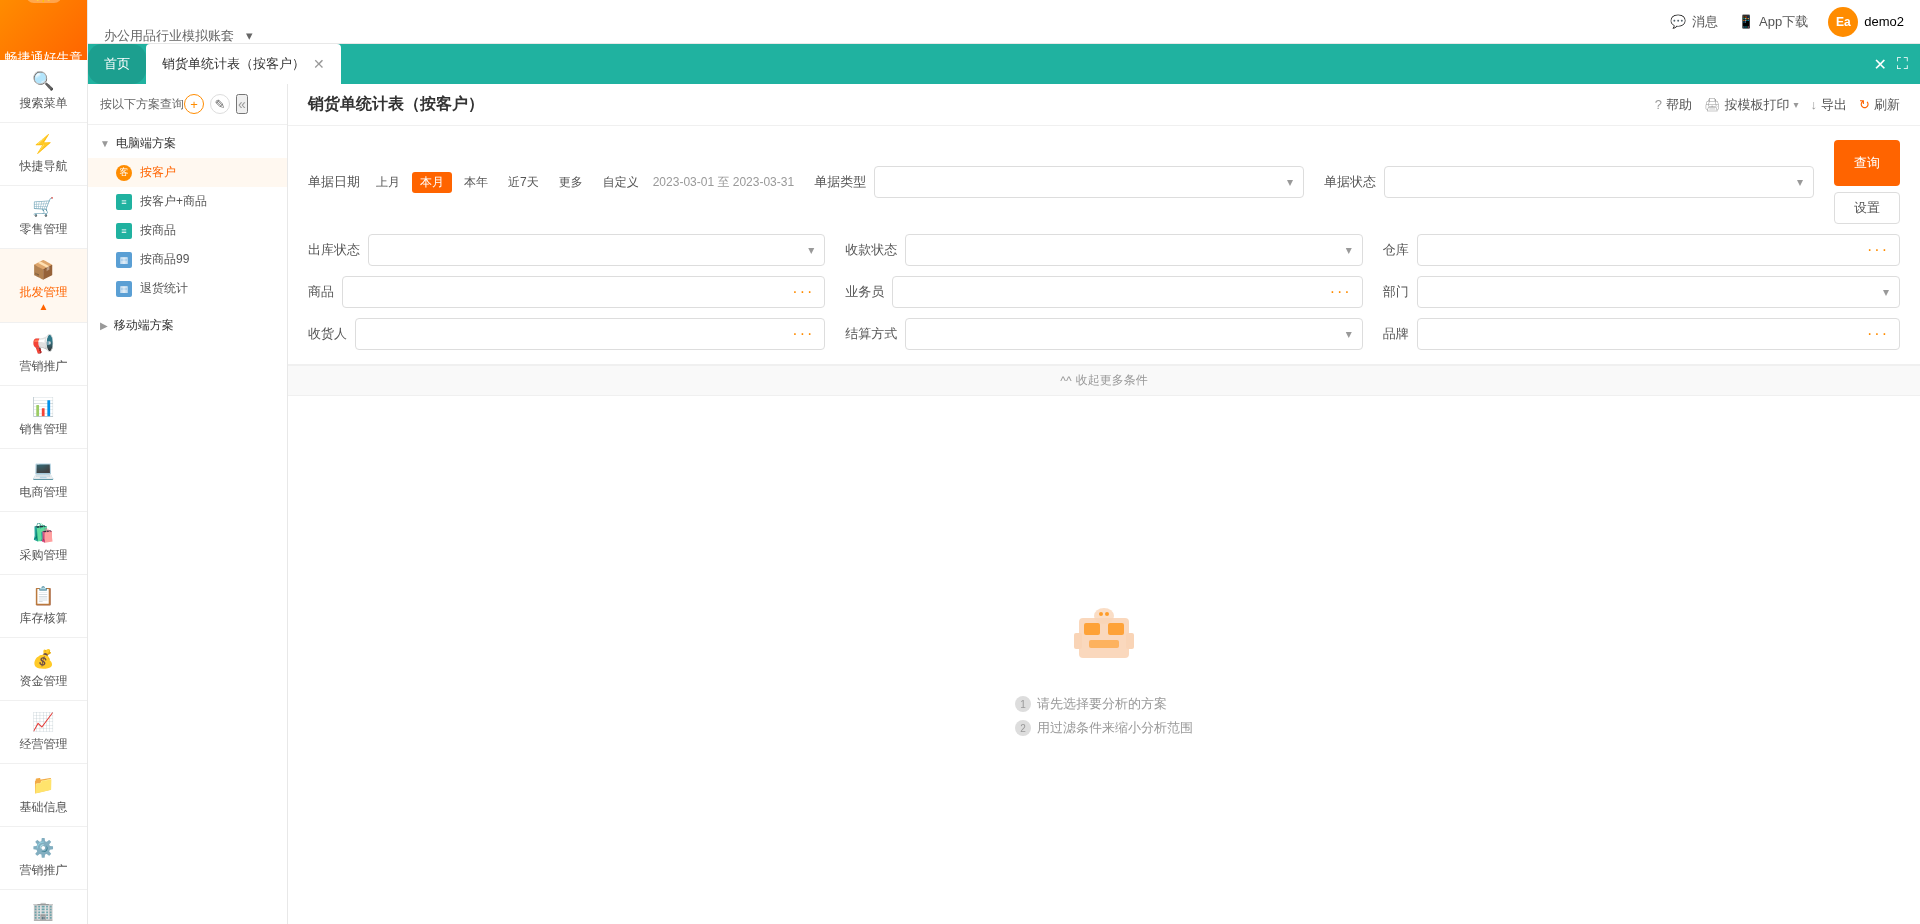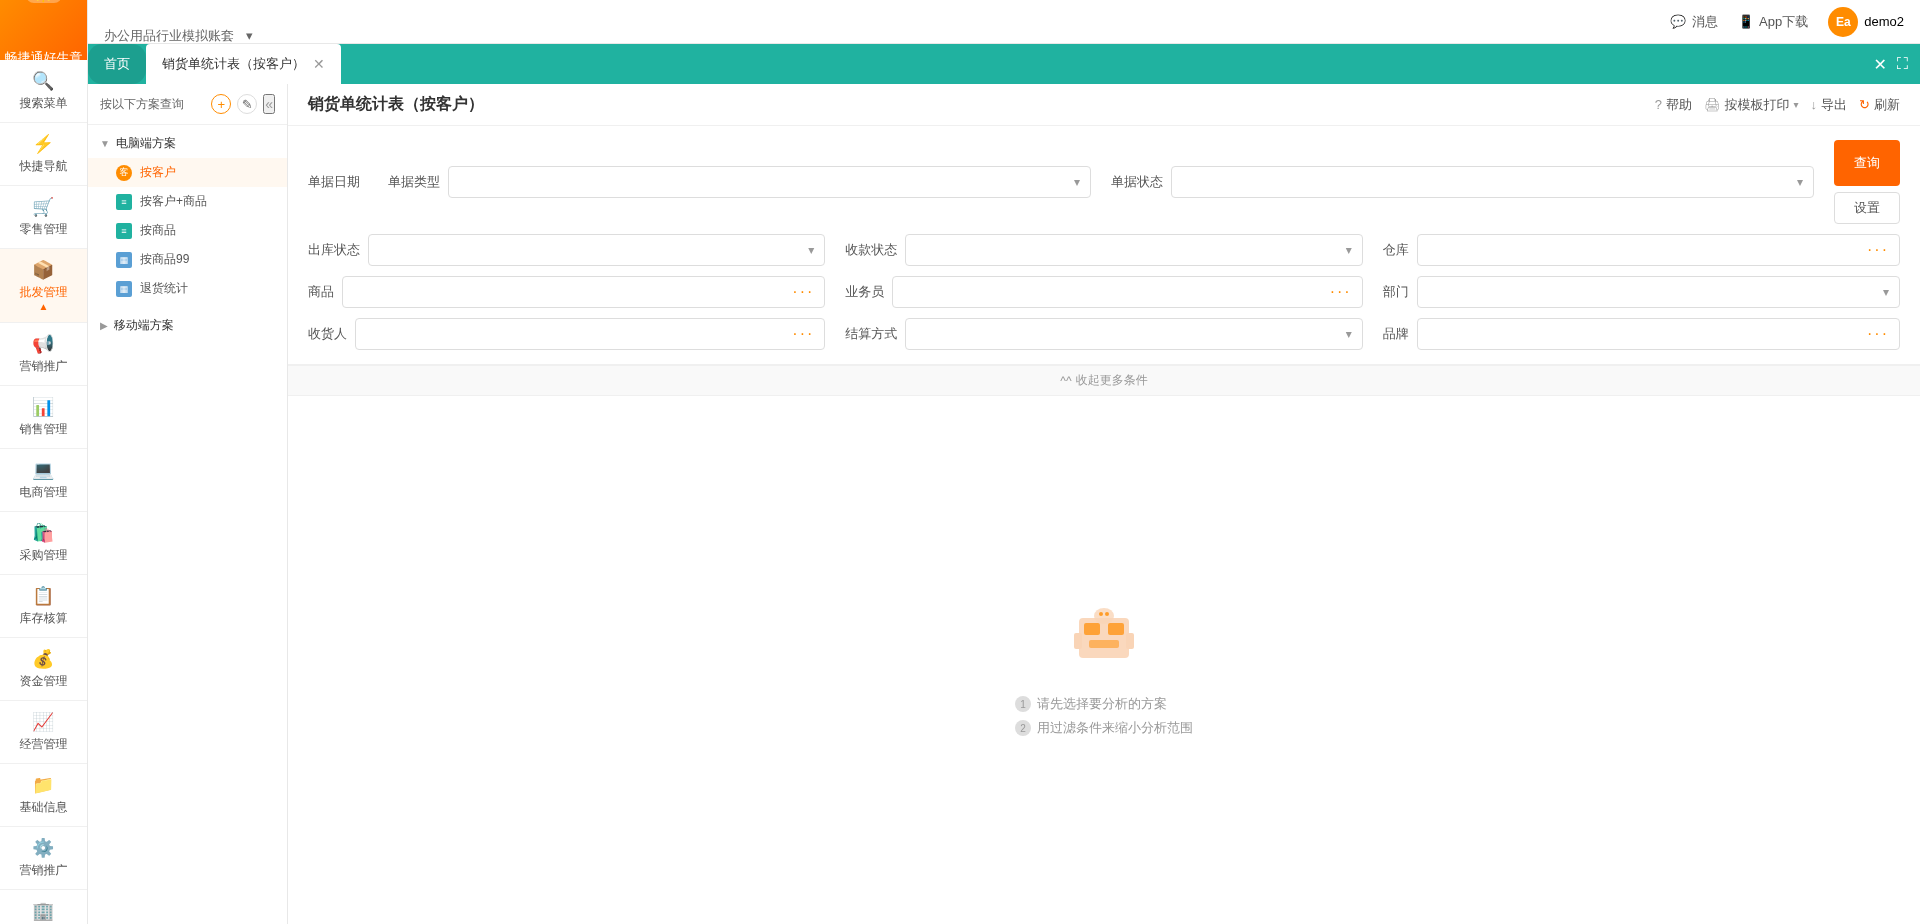--- a/index.html
+++ b/index.html
@@ -168,21 +168,20 @@
       border-right: 1px solid #e8e8e8;
       display: flex;
       flex-direction: column;
       flex-shrink: 0;
       overflow-y: auto;
     }
     .scheme-panel-header {
       padding: 10px 12px;
       display: flex;
       align-items: center;
-      justify-content: space-between;
       border-bottom: 1px solid #f0f0f0;
     }
     .scheme-title {
       font-size: 12px;
       color: #666;
     }
     .scheme-actions {
       display: flex;
       gap: 6px;
     }
@@ -625,20 +624,31 @@
             <span>刷新</span>
           </button>
         </div>
       </div>
 
       <div class="filter-section">
 
         <div class="filter-row">
           <div class="filter-field" style="flex:0 0 auto;">
             <span class="filter-label">单据日期</span>
+            <div class="date-filter">
+              <div class="date-tabs">
+                <button class="date-tab">上月</button>
+                <button class="date-tab active">本月</button>
+                <button class="date-tab">本年</button>
+                <button class="date-tab">近7天</button>
+                <button class="date-tab">更多</button>
+                <button class="date-tab">自定义</button>
+              </div>
+              <span class="date-range">2023-03-01 至 2023-03-31</span>
+            </div>
           </div>
           <div class="filter-field">
             <span class="filter-label">单据类型</span>
             <div class="filter-control">
               <span></span>
               <span class="chevron">▾</span>
             </div>
           </div>
           <div class="filter-field">
             <span class="filter-label">单据状态</span>

